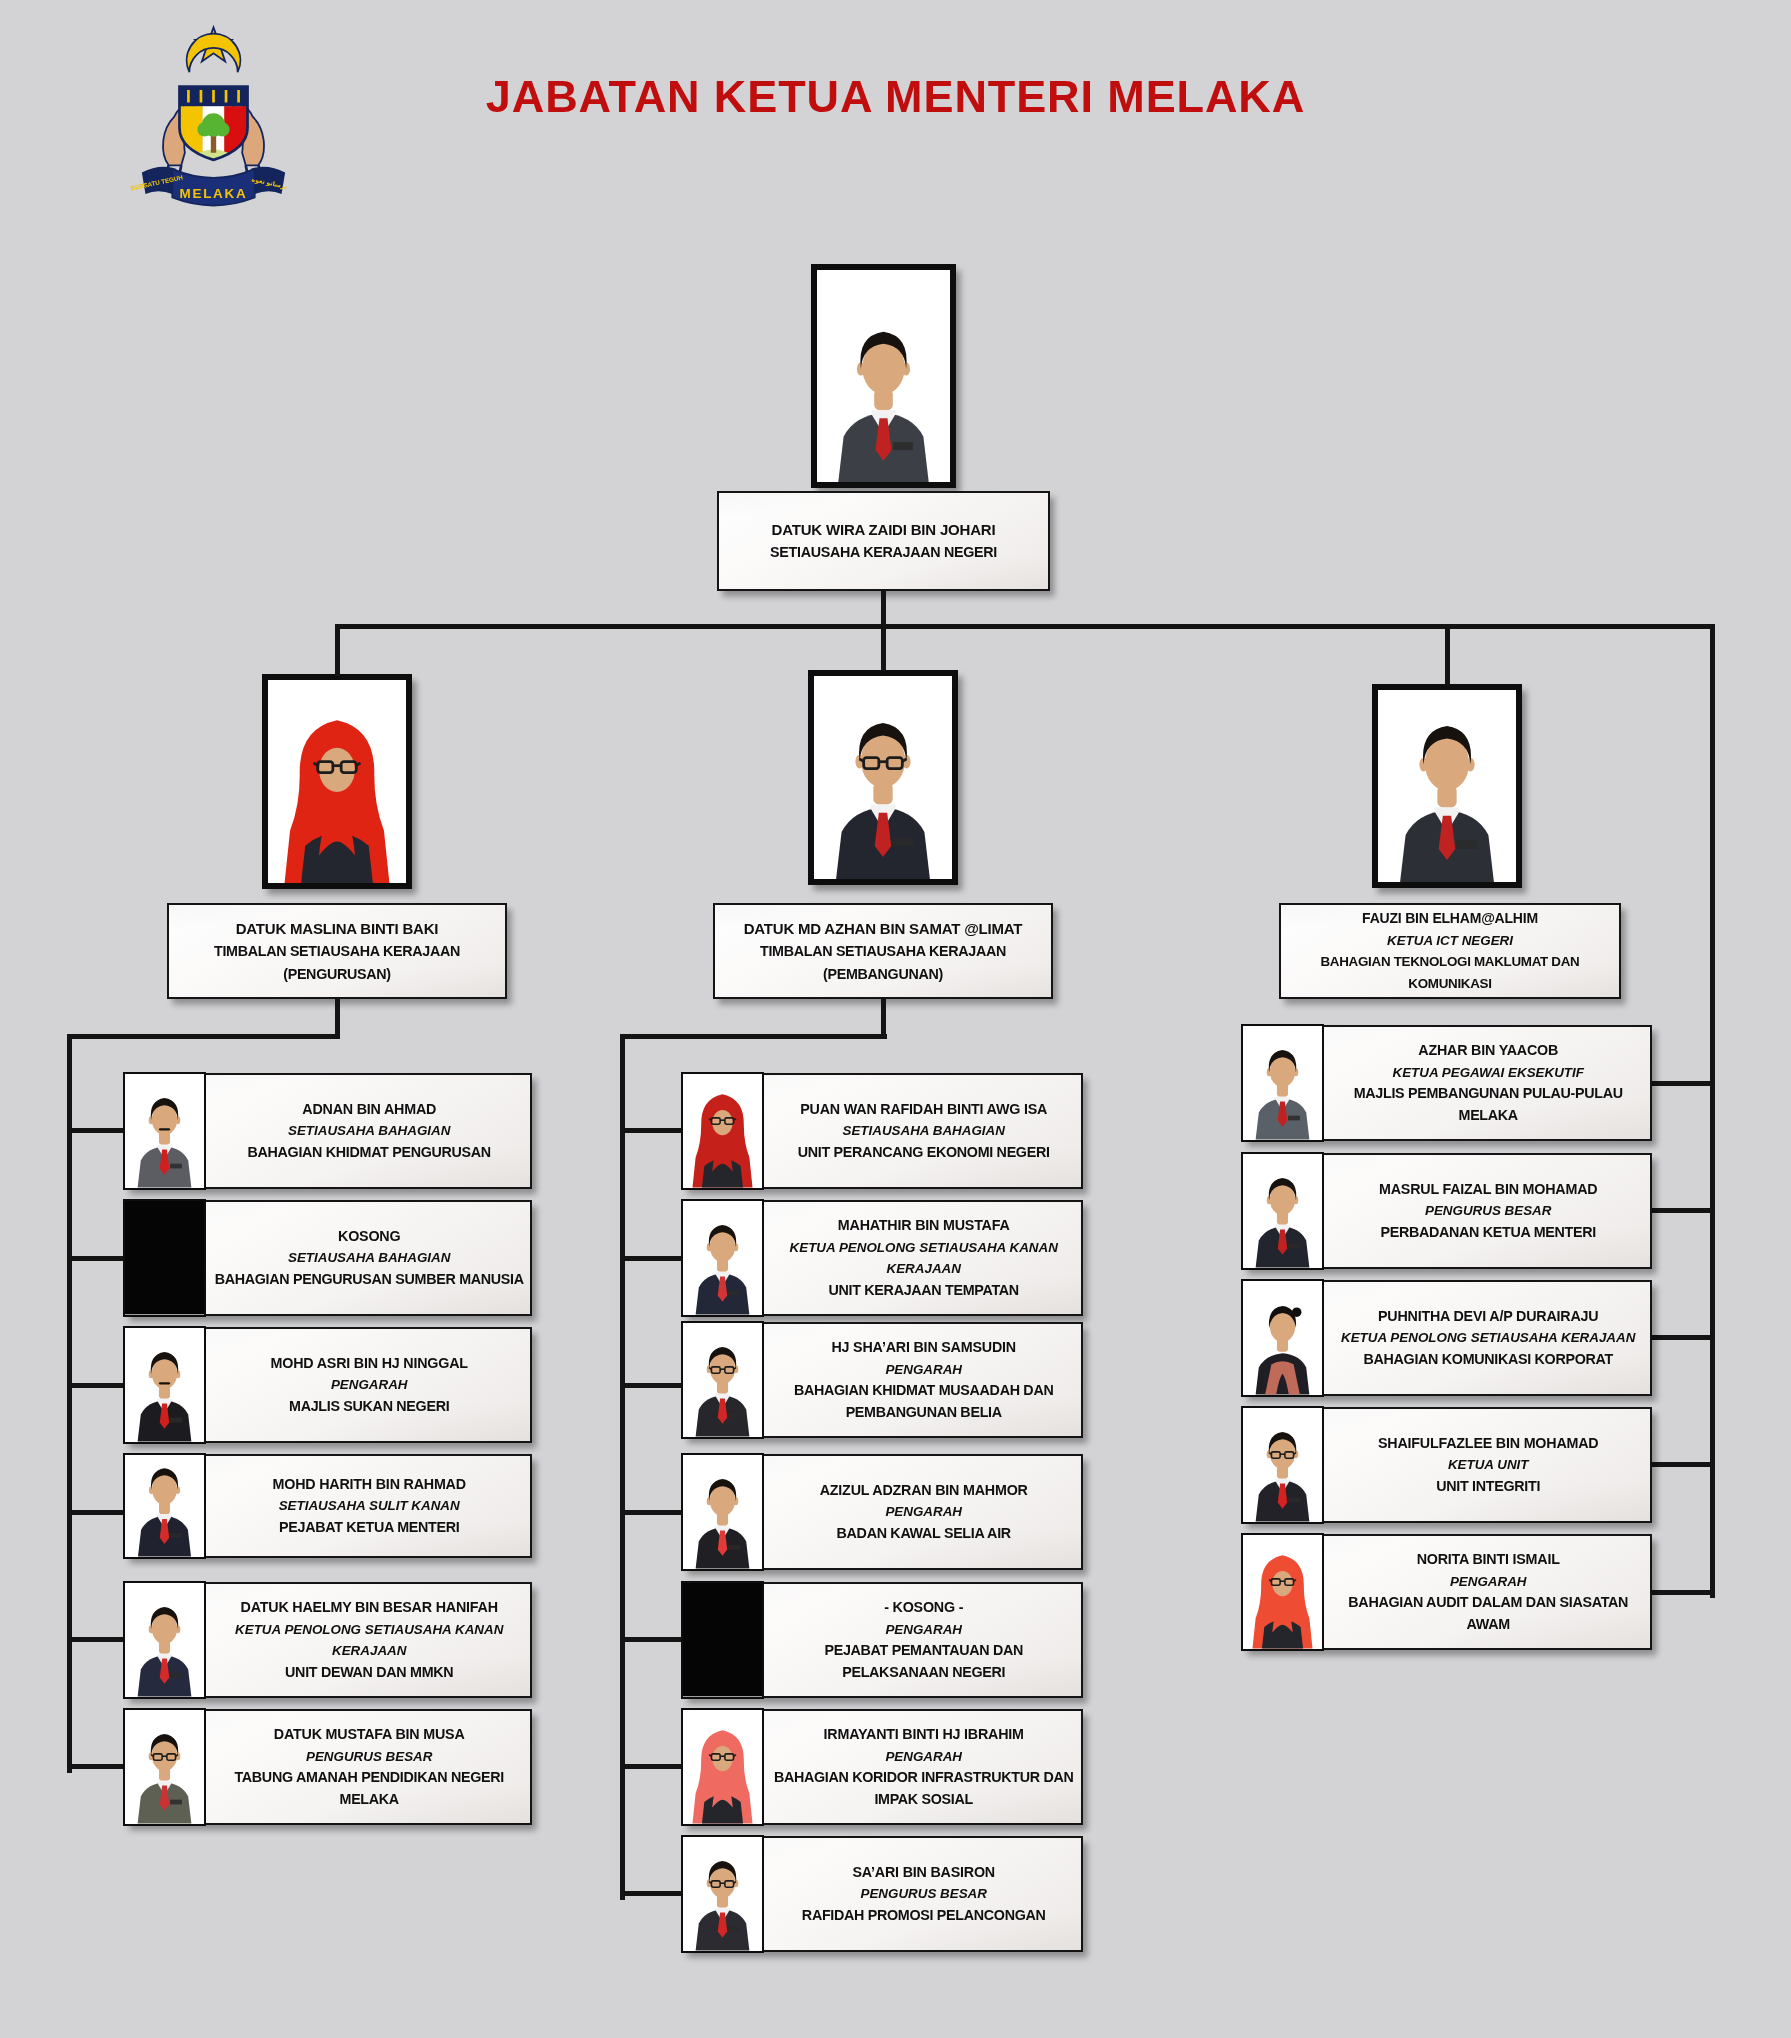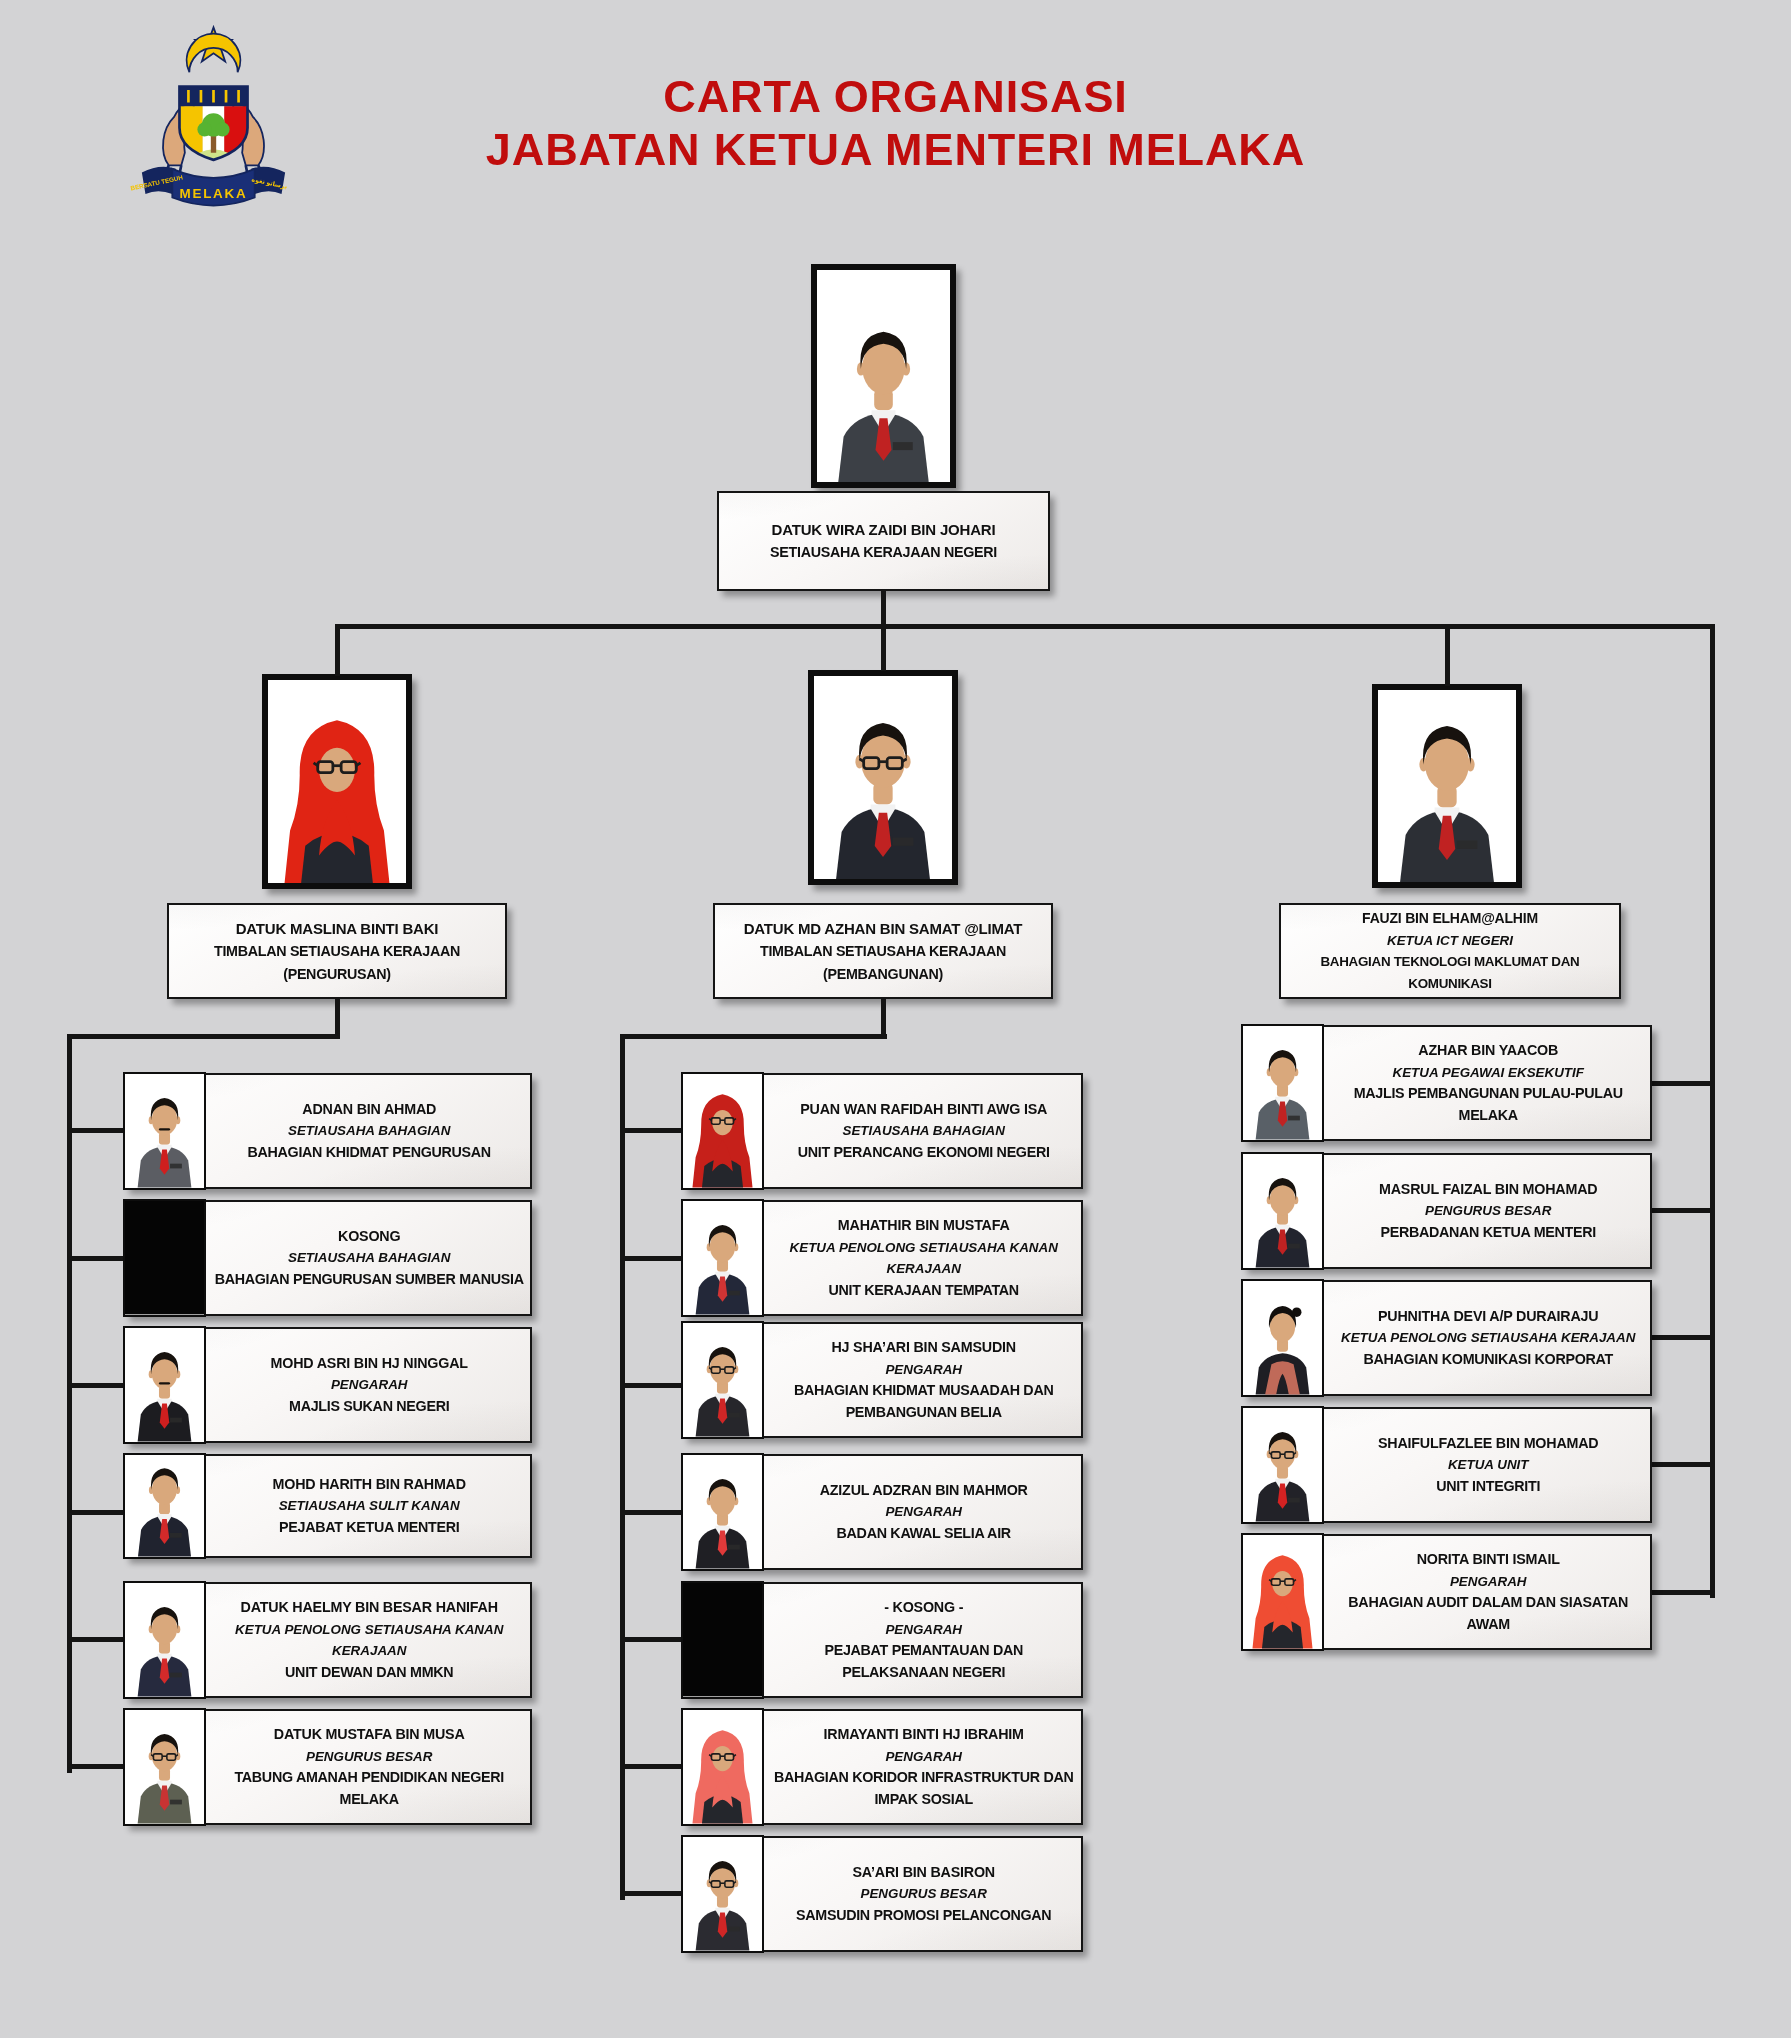--- a/index.html
+++ b/index.html
@@ -120,21 +120,20 @@
       <path d="M40 168 Q60 158 78 164 L74 192 Q58 186 44 192 Z" fill="#14255e"></path>
       <path d="M200 168 Q180 158 162 164 L166 192 Q182 186 196 192 Z" fill="#14255e"></path>
       <path d="M74 164 Q120 184 166 164 L166 196 Q120 214 74 196 Z" fill="#1a2f77" stroke="#14255e" stroke-width="2"></path>
       <text x="57" y="182" font-size="7" font-weight="bold" fill="#f5c400" text-anchor="middle" transform="rotate(-12 57 182)">BERSATU TEGUH</text>
       <text x="182" y="182" font-size="7" font-weight="bold" fill="#f5c400" text-anchor="middle" transform="rotate(12 182 182)">برساتو تغوه</text>
       <text x="120" y="196" font-size="15" font-weight="bold" fill="#f5c400" text-anchor="middle" letter-spacing="2">MELAKA</text>
     </g>
   </svg>
 
   <div class="title">
-    <div>CARTA ORGANISASI</div>
     <div>JABATAN KETUA MENTERI MELAKA</div>
   </div>
 
   <div class="photo" style="left:811px;top:264px;width:145px;height:224px;"><svg width="100%" height="100%" preserveAspectRatio="xMidYMax meet" viewBox="0 0 100 130">
         <rect width="100" height="130" fill="#ffffff"></rect>
         <rect x="43" y="60" width="14" height="16" rx="4" fill="#d9a87c"></rect>
         <path d="M16 130 L20 96 Q28 80 50 78 Q72 80 80 96 L84 130 Z" fill="#3c4046"></path>
         <path d="M41 79 L50 94 L59 79 L59 76 L41 76 Z" fill="#f2f2f2"></path>
         <path d="M47 82 L53 82 L56 106 L50 114 L44 106 Z" fill="#c02222"></path>
         <rect x="57" y="100" width="15" height="6" fill="#2a2a2a" opacity="0.85"></rect>
@@ -474,21 +473,21 @@
             <g fill="none" stroke="#1c1c1c" stroke-width="2">
               <rect x="36" y="42" width="11" height="8" rx="2"></rect>
               <rect x="53" y="42" width="11" height="8" rx="2"></rect>
               <path d="M47 45 L53 45"></path>
               <path d="M36 45 L33 43 M64 45 L67 43"></path>
             </g>
           </svg></div>
         <div class="ctext">
           <div class="nm">SA’ARI BIN BASIRON</div>
           <div class="rl">PENGURUS BESAR</div>
-          <div class="un">SAMSUDIN PROMOSI PELANCONGAN</div>
+          <div class="un">RAFIDAH PROMOSI PELANCONGAN</div>
         </div>
       </div>
       <div class="ln" style="left: 1650px; top: 1081px; width: 63px; height: 5.4px;"></div>
       <div class="card" style="left: 1242px; top: 1025px; width: 410px; height: 116px;">
         <div class="cphoto"><svg width="100%" height="100%" preserveAspectRatio="xMidYMax meet" viewBox="0 0 100 130">
             <rect width="100" height="130" fill="#ffffff"></rect>
             <rect x="43" y="60" width="14" height="16" rx="4" fill="#d9a87c"></rect>
             <path d="M16 130 L20 96 Q28 80 50 78 Q72 80 80 96 L84 130 Z" fill="#596067"></path>
             <path d="M41 79 L50 94 L59 79 L59 76 L41 76 Z" fill="#f2f2f2"></path>
             <path d="M47 82 L53 82 L56 106 L50 114 L44 106 Z" fill="#c02222"></path>

